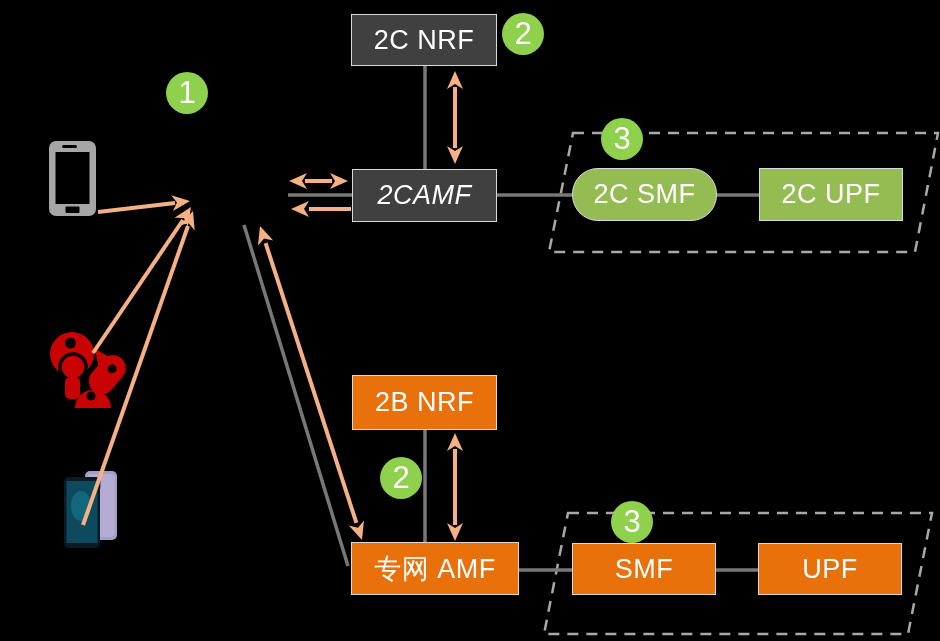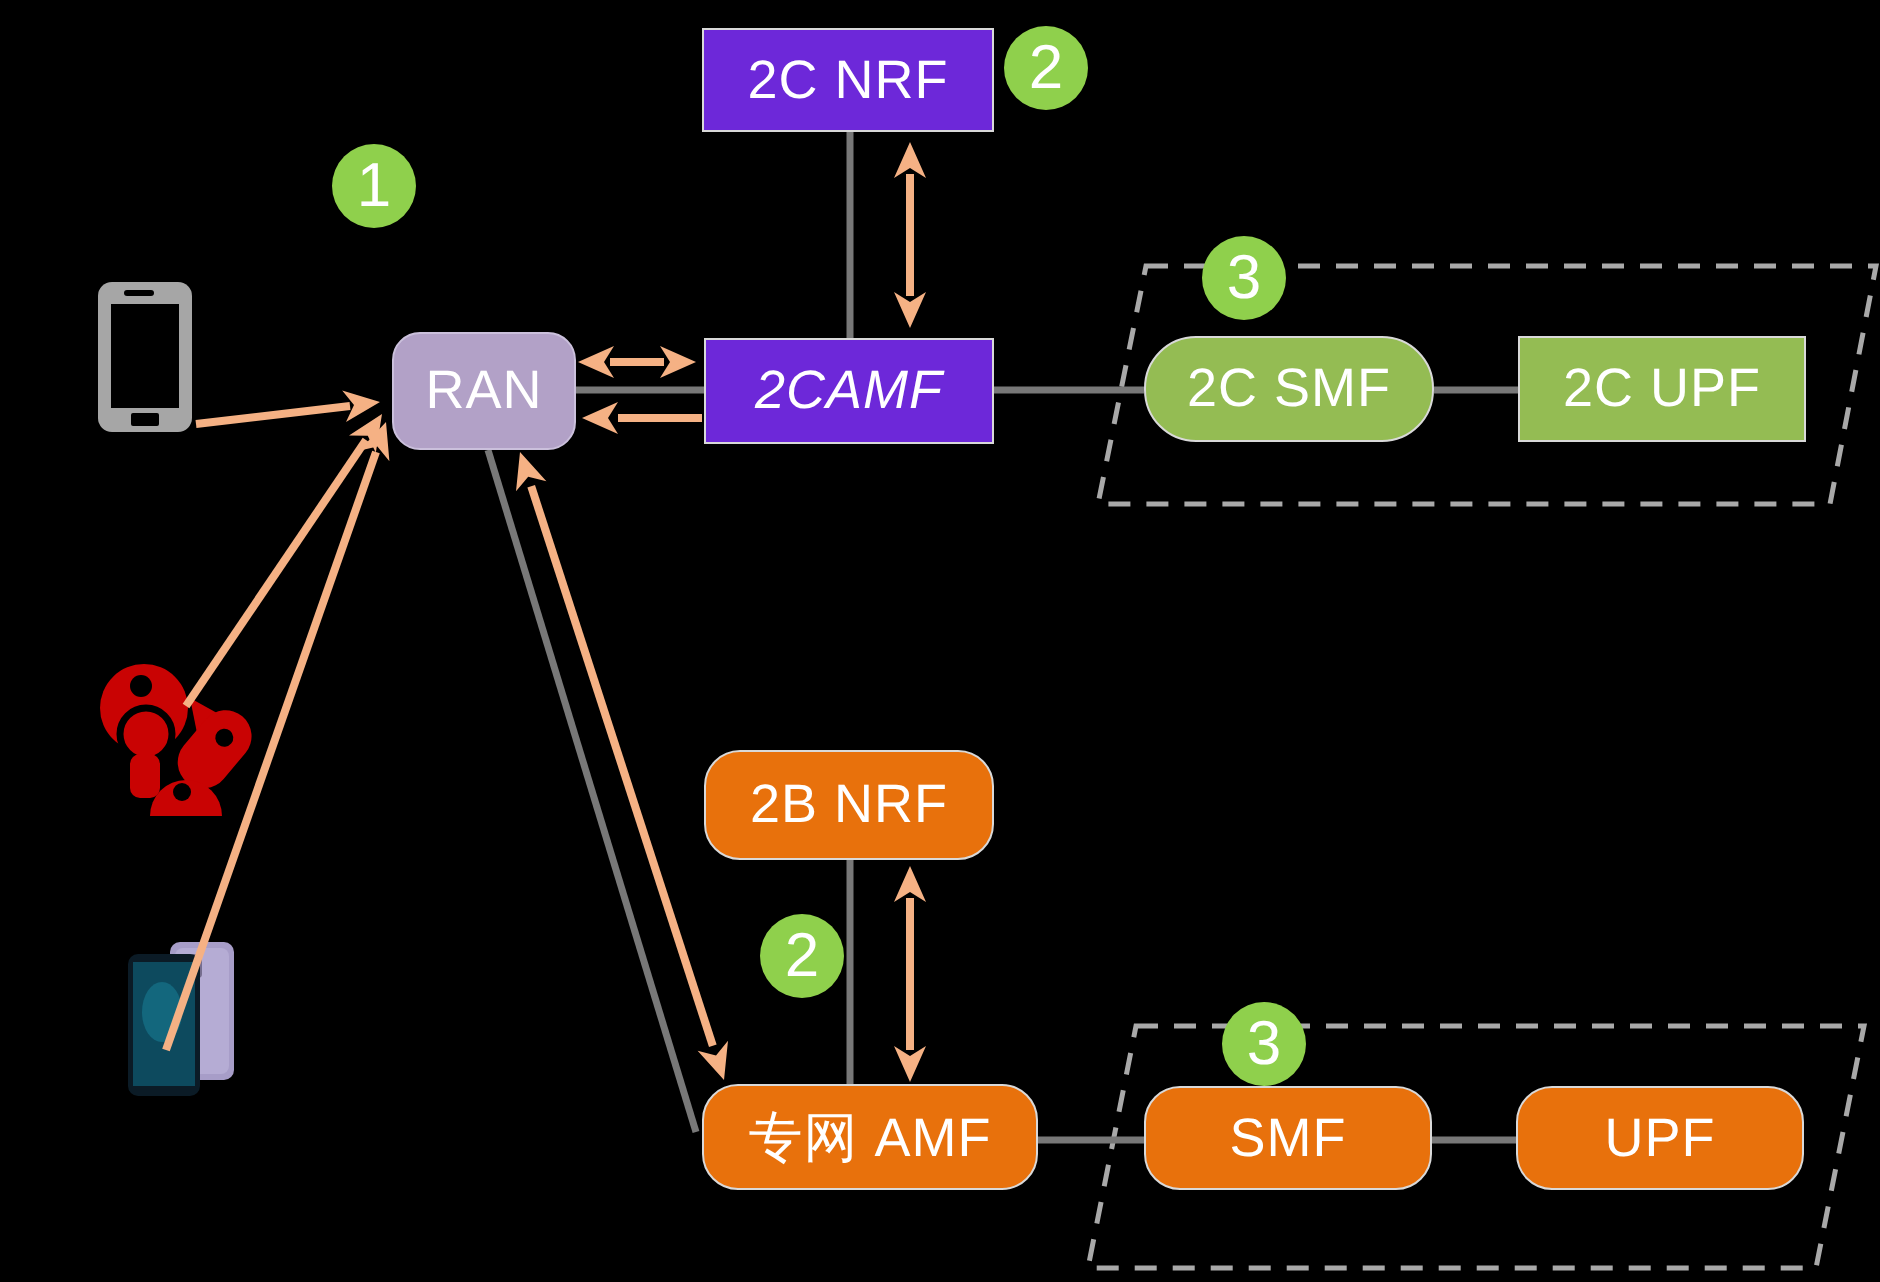--- a/index.html
+++ b/index.html
@@ -6,23 +6,23 @@
   .canvas{
     position:relative;width:940px;height:641px;background:#000;overflow:hidden;
     font-family:"Liberation Sans",sans-serif;
   }
   .canvas svg{position:absolute;left:0;top:0;}
   .node{
     position:absolute;display:flex;align-items:center;justify-content:center;
     color:#fff;font-size:27px;letter-spacing:.5px;box-sizing:border-box;
     border:1.5px solid #D9D9D9;
   }
-  .blue{background:#6d28d9;}
+  .blue{background:#404040;}
   .greenbox{background:#94BC53;}
-  .orangebox{background:#E8710C;border-radius:18px;}
+  .orangebox{background:#E8710C;}
   #ran{left:196px;top:166px;width:92px;height:59px;background:#B2A1C7;border-radius:14px;border-color:#CBC0DC;}
   #nrf2c{left:351px;top:14px;width:146px;height:52px;}
   #amf2c{left:352px;top:169px;width:145px;height:53px;font-style:italic;}
   #smf2c{left:572px;top:168px;width:145px;height:53px;border-radius:26px;}
   #upf2c{left:759px;top:168px;width:144px;height:53px;}
   #nrf2b{left:352px;top:375px;width:145px;height:55px;}
   #amfp{left:351px;top:542px;width:168px;height:53px;}
   #smf{left:572px;top:543px;width:144px;height:52px;}
   #upf{left:758px;top:543px;width:144px;height:52px;}
   .badge{
@@ -127,21 +127,20 @@
         <polygon stroke="none" points="191,207 187.9,226.4 183.9,217.9 174.5,217.7"></polygon>
       </g>
 
       <g>
         <line x1="83" y1="525" x2="188" y2="226"></line>
         <polygon stroke="none" points="193,211 194.7,230.6 188.7,223.3 179.5,225.4"></polygon>
       </g>
     </g>
   </svg>
 
-  <div class="node" id="ran">RAN</div>
   <div class="node blue" id="nrf2c">2C NRF</div>
   <div class="node blue" id="amf2c">2CAMF</div>
   <div class="node greenbox" id="smf2c">2C SMF</div>
   <div class="node greenbox" id="upf2c">2C UPF</div>
   <div class="node orangebox" id="nrf2b">2B NRF</div>
   <div class="node orangebox" id="amfp">专网 AMF</div>
   <div class="node orangebox" id="smf">SMF</div>
   <div class="node orangebox" id="upf">UPF</div>
 
   <div class="badge" id="c1">1</div>

